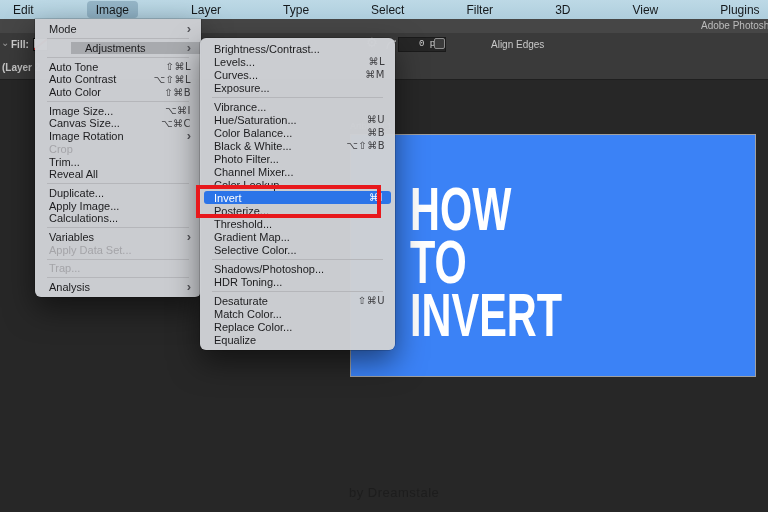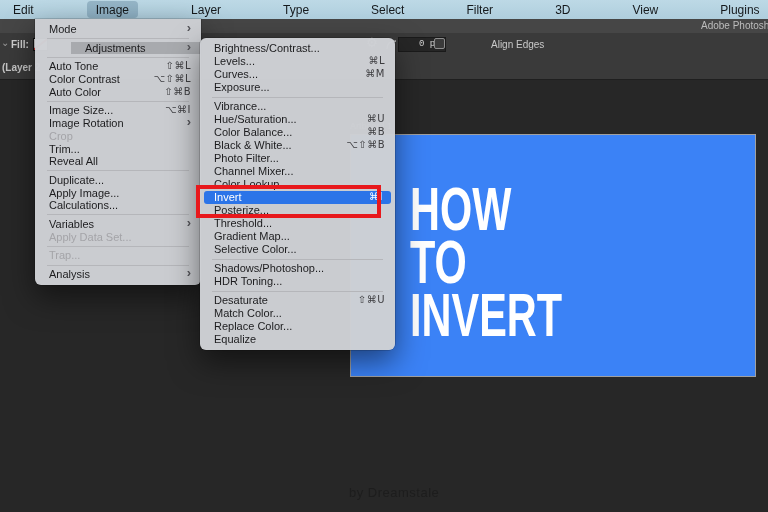--- a/index.html
+++ b/index.html
@@ -60,21 +60,21 @@
   #watermark{position:absolute;left:349px;top:405px;font-size:13px;color:#1d1d1d;letter-spacing:0.5px;}
   
   .menu-panel{
     position:absolute;background:rgba(206,208,212,0.98);
     border-radius:6px;padding:4px 0;z-index:50;box-sizing:border-box;
     box-shadow:0 12px 30px rgba(0,0,0,0.5), 0 0 0 0.5px rgba(0,0,0,0.3);
     font-size:11px;color:#1c1c1e;
   }
   #image-menu{left:35px;top:19px;width:166px;border-top-left-radius:0;border-top-right-radius:0;}
   #adj-menu{left:200px;top:38px;width:195px;}
-  .mi{height:12.7px;display:flex;justify-content:space-between;padding:0 10px 0 14px;}
+  .mi{height:12.7px;display:flex;align-items:center;justify-content:space-between;padding:0 10px 0 14px;}
   #adj-menu .mi{height:13px;}
   .mi .sc{color:#3d3d40;font-family:"DejaVu Sans",sans-serif;font-size:10px;letter-spacing:0.5px;}
   .mi .arr{color:#55555a;font-size:13px;line-height:10px;font-weight:bold;}
   .mi.disabled, .mi.disabled .sc{color:#a4a4a8;}
   .mi.hl-gray{background:#a8aaae;margin-left:36px;}
   .mi.hl-blue{
     background:#2b74e8;color:#ffffff;border-radius:3px;
     margin:0 4px;padding:0 8px 0 10px;
   }
   .mi.hl-blue .sc{color:#ffffff;}
@@ -143,31 +143,35 @@
   <div class="mi hl-gray">
     <span>Adjustments</span>
     <span class="arr">›</span>
   </div>
   <div class="sep"></div>
   <div class="mi">
     <span>Auto Tone</span>
     <span class="sc">⇧⌘L</span>
   </div>
   <div class="mi">
-    <span>Color Contrast</span>
+    <span>Auto Contrast</span>
     <span class="sc">⌥⇧⌘L</span>
   </div>
   <div class="mi">
     <span>Auto Color</span>
     <span class="sc">⇧⌘B</span>
   </div>
   <div class="sep"></div>
   <div class="mi">
     <span>Image Size...</span>
     <span class="sc">⌥⌘I</span>
+  </div>
+  <div class="mi">
+    <span>Canvas Size...</span>
+    <span class="sc">⌥⌘C</span>
   </div>
   <div class="mi">
     <span>Image Rotation</span>
     <span class="arr">›</span>
   </div>
   <div class="mi disabled">
     <span>Crop</span>
   </div>
   <div class="mi">
     <span>Trim...</span>

